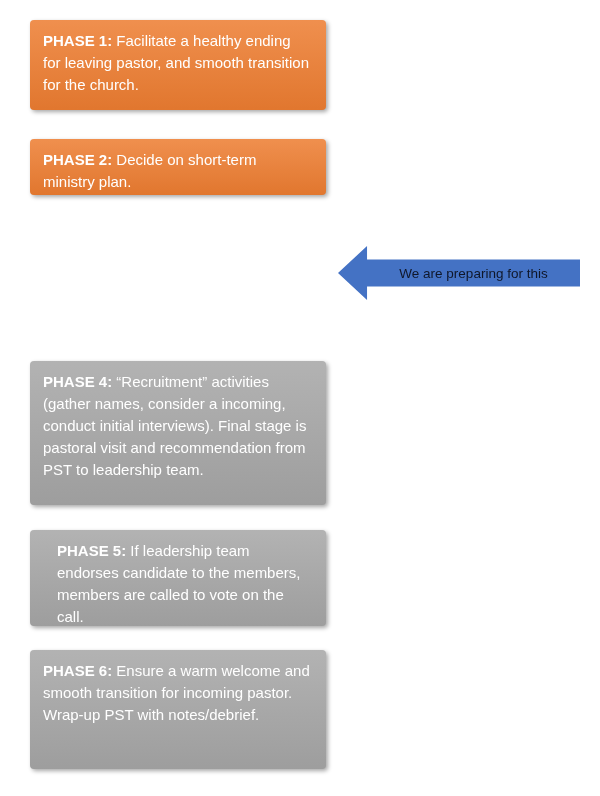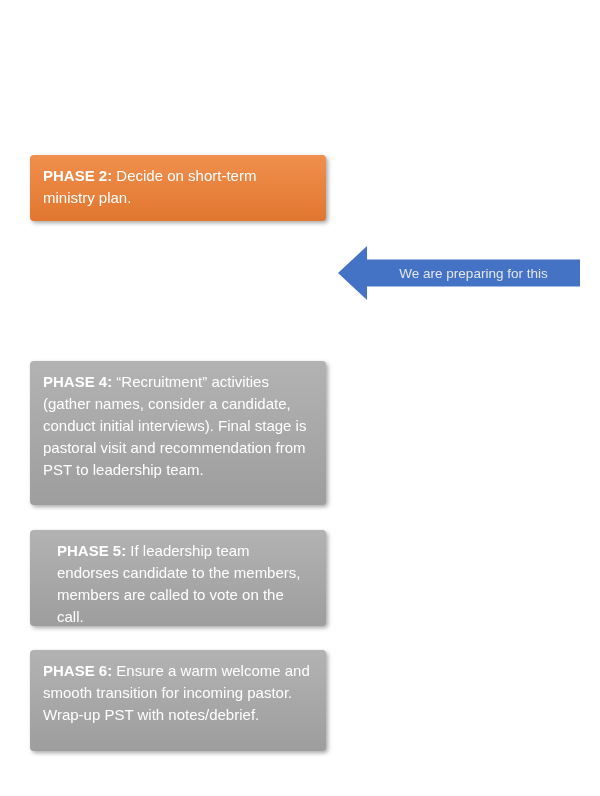--- a/index.html
+++ b/index.html
@@ -23,60 +23,64 @@
     padding: 10px 14px 10px 13px;
     font-size: 15px;
     line-height: 22px;
     box-shadow: 2px 2px 4px rgba(0,0,0,0.35);
     background-image: linear-gradient(to bottom, rgba(255,255,255,0.14), rgba(0,0,0,0.05));
   }
 
   .phase-box b { font-weight: bold; }
 
   #phase1 { top: 20px;  height: 90px;  }
-  #phase2 { top: 155px; height: 66px;  }
+  #phase2 { top: 139px; height: 56px;  }
   #phase3 { top: 236px; height: 95px;  }
   #phase4 { top: 361px; height: 144px; }
   #phase5 { top: 530px; height: 96px; padding-left: 27px;  }
-  #phase6 { top: 650px; height: 101px; }
+  #phase6 { top: 650px; height: 119px; }
 
   .callout-arrow {
     position: absolute;
     left: 338px;
     top: 246px;
     width: 242px;
     height: 54px;
     clip-path: polygon(0 50%, 12% 0, 12% 25%, 100% 25%, 100% 75%, 12% 75%, 12% 100%);
     display: flex;
     align-items: center;
     justify-content: center;
   }
 
   .callout-arrow .callout-text {
     padding-left: 12%;
-    color: #e5e5e5;
+    color: #0f172a;
     font-size: 13.5px;
     white-space: nowrap;
   }
 </style>
 </head>
 <body>
 
 <div class="canvas">
 
+  <div id="phase1" class="phase-box" style="background-color: rgb(237, 125, 49);">
+    <b>PHASE 1:</b>
+    <span>Facilitate a healthy ending for leaving pastor, and smooth transition for the church.</span>
+  </div>
 
   <div id="phase2" class="phase-box" style="background-color: rgb(237, 125, 49);">
     <b>PHASE 2:</b>
     <span>Decide on short-term ministry plan.</span>
   </div>
 
 
   <div id="phase4" class="phase-box" style="background-color: rgb(166, 166, 166);">
     <b>PHASE 4:</b>
-    <span>“Recruitment” activities (gather names, consider a candidate, conduct initial interviews). Final stage is pastoral visit and recommendation from PST to leadership team.</span>
+    <span>“Recruitment” activities (gather names, consider a incoming, conduct initial interviews). Final stage is pastoral visit and recommendation from PST to leadership team.</span>
   </div>
 
   <div id="phase5" class="phase-box" style="background-color: rgb(166, 166, 166);">
     <b>PHASE 5:</b>
     <span>If leadership team endorses candidate to the members, members are called to vote on the call.</span>
   </div>
 
   <div id="phase6" class="phase-box" style="background-color: rgb(166, 166, 166);">
     <b>PHASE 6:</b>
     <span>Ensure a warm welcome and smooth transition for incoming pastor. Wrap-up PST with notes/debrief.</span>

